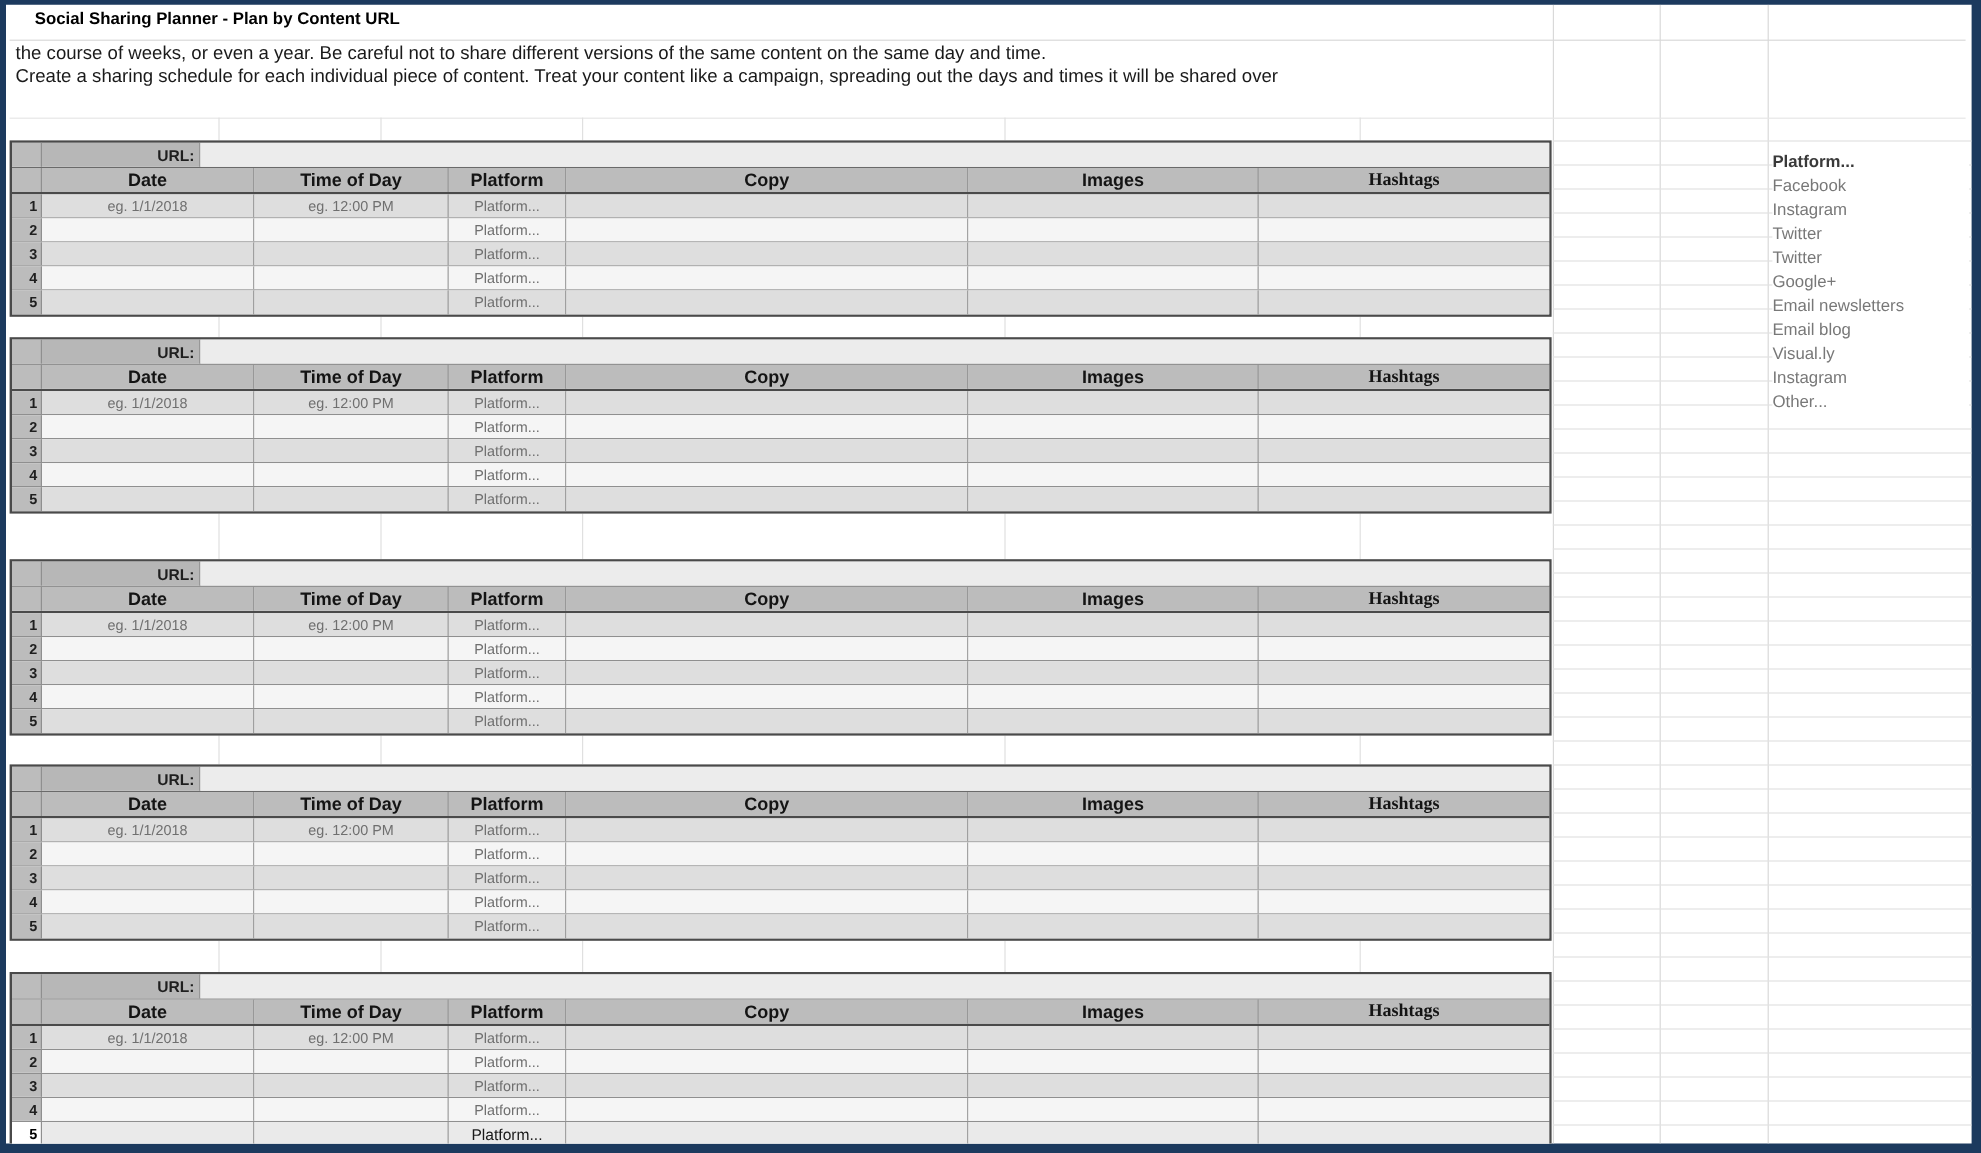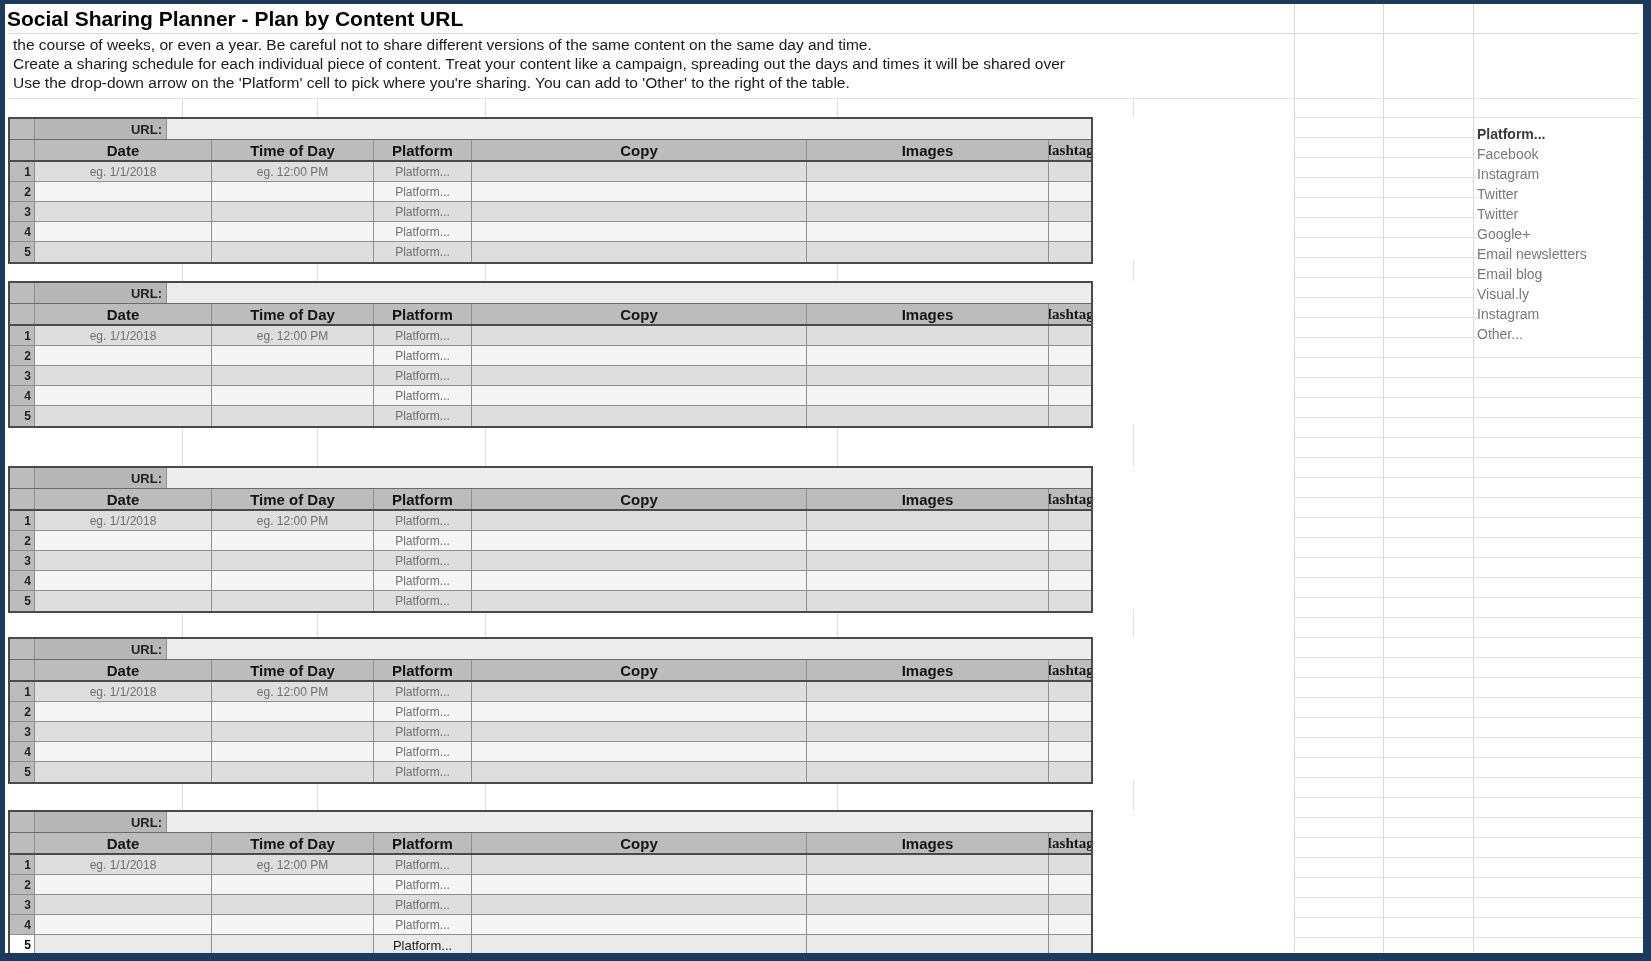--- a/index.html
+++ b/index.html
@@ -6,37 +6,37 @@
   *{box-sizing:border-box;font-family:"Liberation Sans",sans-serif;}
   .frame{
     position:relative;
     width:1651px;height:961px;
     background:#ffffff;
     border-style:solid;border-color:#1c3a5e;
     border-width:4px 8px 8px 5px;
     overflow:hidden;
   }
   .title{
-    position:absolute;left:2px;top:3px;
-    font-size:21px;font-weight:bold;color:#000;
+    position:absolute;left:24px;top:3px;
+    font-size:14px;font-weight:bold;color:#000;
     white-space:nowrap;z-index:3;
   }
   .desc{
     position:absolute;left:8px;top:31px;
     font-size:15.5px;line-height:19px;color:#1a1a1a;
     white-space:nowrap;z-index:3;
   }
   .desc span{display:block;}
   
   .gl-v{position:absolute;top:0;width:1px;background:#d9d9d9;z-index:1;}
   .gl-h{position:absolute;height:1px;background:#e2e2e2;z-index:1;}
   .gl-seg{position:absolute;width:1px;background:#e0e0e0;z-index:1;}
   
   .block{
-    position:absolute;left:3px;width:1085px;
+    position:absolute;left:3px;width:1285px;
     border:2px solid #4a4a4a;background:#fff;z-index:2;
   }
   .grid{display:grid;}
   .url-row{height:21px;border-bottom:1px solid #6a6a6a;}
   .hdr-row{height:22px;border-bottom:2px solid #4a4a4a;}
   .data-row{height:20px;border-bottom:1px solid #8f8f8f;}
   .data-row:last-child{border-bottom:none;}
   .cell{
     border-right:1px solid #8f8f8f;
     overflow:hidden;white-space:nowrap;
@@ -64,21 +64,20 @@
   .legend-item{font-size:14px;color:#787878;line-height:20px;}
 </style>
 </head>
 <body>
 
 <div class="frame">
   <div class="title">Social Sharing Planner - Plan by Content URL</div>
   <div class="desc">
     <span>the course of weeks, or even a year. Be careful not to share different versions of the same content on the same day and time.</span>
     <span>Create a sharing schedule for each individual piece of content. Treat your content like a campaign, spreading out the days and times it will be shared over</span>
-    <span>Use the drop-down arrow on the 'Platform' cell to pick where you're sharing. You can add to 'Other' to the right of the table.</span>
   </div>
 
   <div class="legend">
     <div class="legend-header">Platform...</div>
 
   <div class="legend-item">Facebook</div>
       <div class="legend-item">Instagram</div>
       <div class="legend-item">Twitter</div>
       <div class="legend-item">Twitter</div>
       <div class="legend-item">Google+</div>

